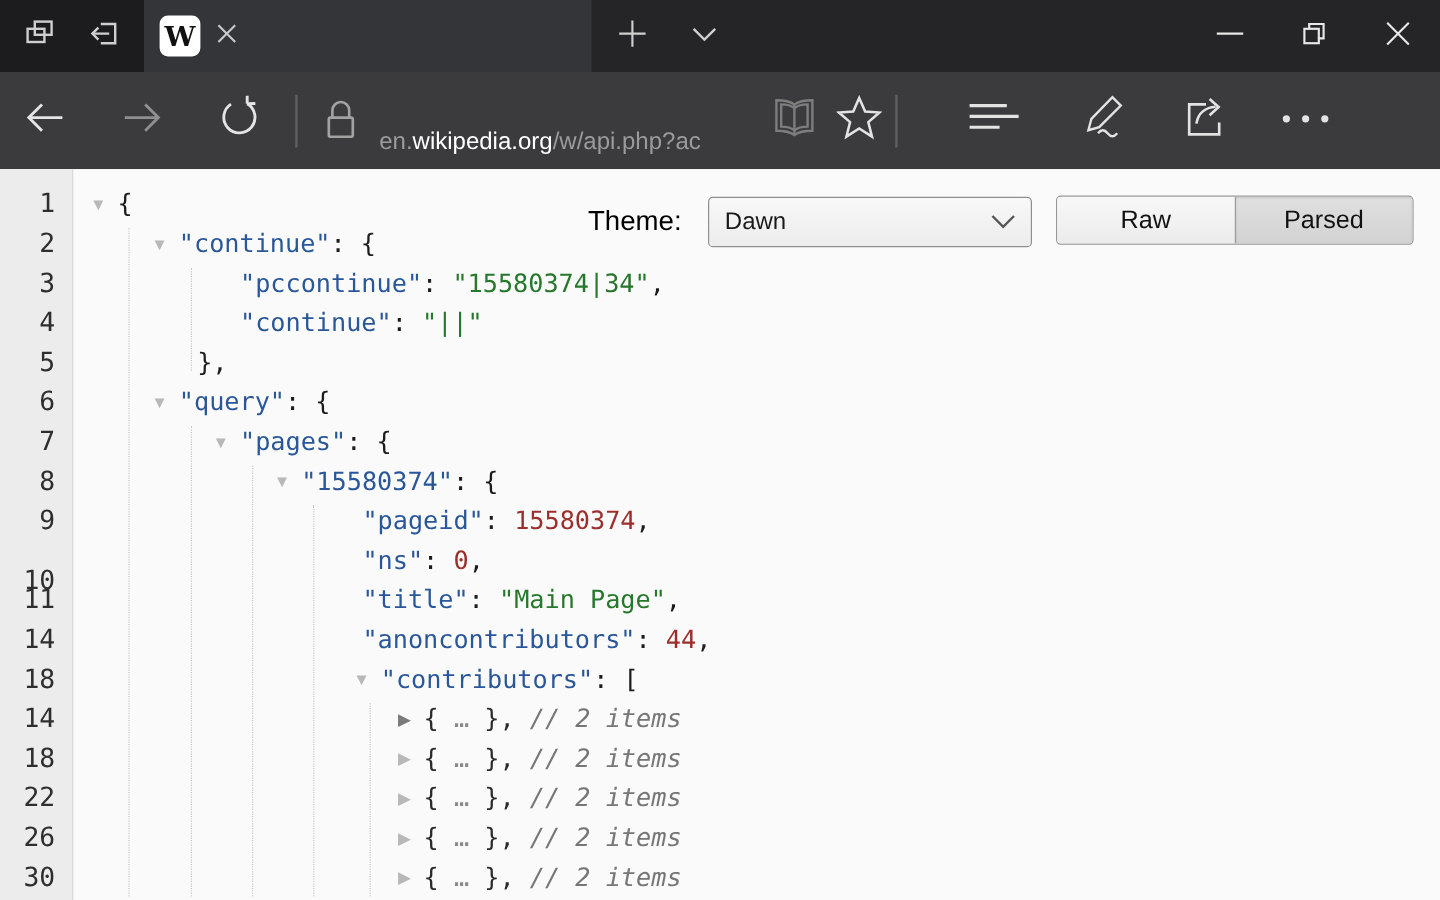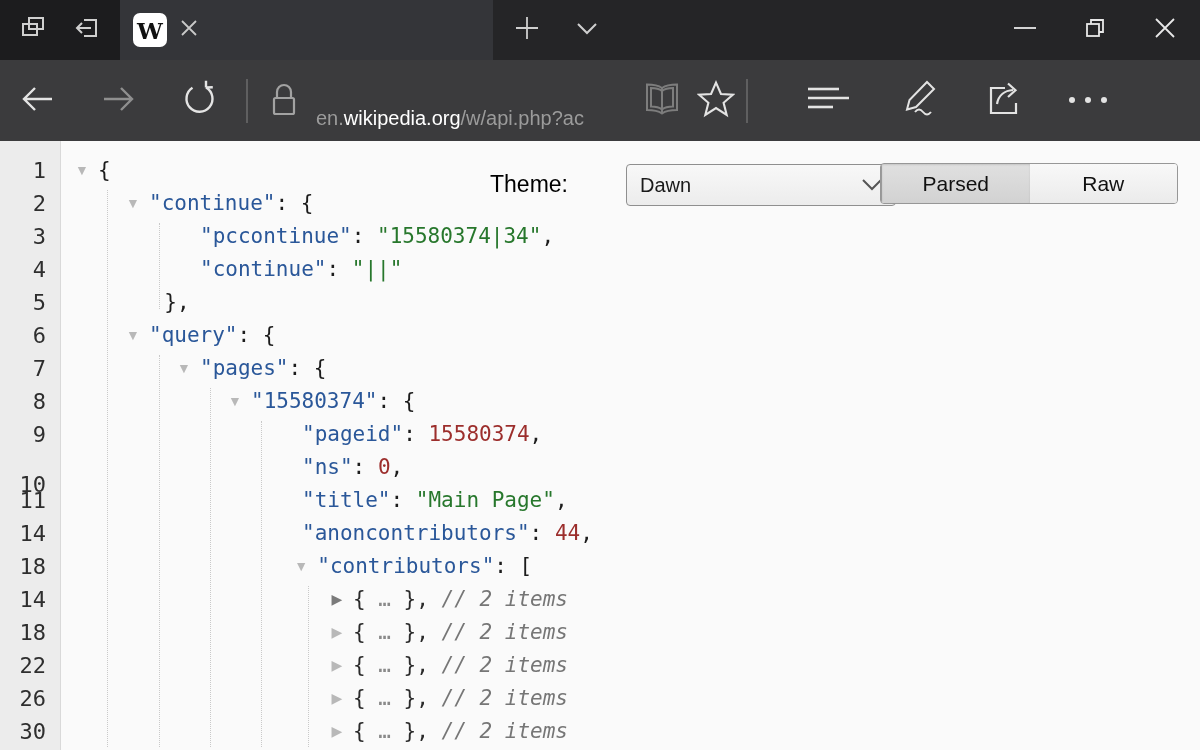--- a/index.html
+++ b/index.html
@@ -51,21 +51,21 @@
   .tok-num{color:var(--c-num);text-align:right;}
   .tok-punct{color:#1c1c1c;}
   .tok-brace{color:#2b2b2b;}
   .tok-dots{color:#8a8a8a;}
   .tok-comment{color:#767676;font-style:italic;}
 
   
   .theme-label{position:absolute;left:490px;top:22px;height:42px;line-height:42px;font-size:23px;color:#000;}
   .theme-select{position:absolute;left:590px;top:23px;width:270px;height:42px;box-sizing:border-box;
      border:1px solid #8f8f8f;border-radius:4px;background:linear-gradient(#f8f8f8,#ececec);
-     display:flex;align-items:center;font-size:20px;color:#1a1a1a;margin-left:36px;}
+     display:flex;align-items:center;font-size:20px;color:#1a1a1a;}
   .theme-select .val{margin-left:13px;flex:1;}
   .theme-select .chev{margin-right:12px;display:flex;color:#555;}
   .segmented{position:absolute;left:880px;top:22px;width:298px;height:41px;box-sizing:border-box;
      border:1px solid #979797;border-radius:4px;overflow:hidden;display:flex;}
   .segbtn{flex:1;display:flex;align-items:center;justify-content:center;font-size:21px;color:#111;
      background:linear-gradient(#f8f8f8,#ebebeb);}
   .segbtn.active{background:linear-gradient(#e0e0e0,#d2d2d2);border-left:1px solid #9a9a9a;
      box-shadow:inset 0 1px 2px rgba(0,0,0,0.12);}
 </style>
 </head>
@@ -304,17 +304,17 @@
     <div class="theme-label">Theme:</div>
     <div class="theme-select">
       <span class="val">Dawn</span>
       <span class="chev">
         <svg width="22" height="14" viewBox="0 0 22 14" fill="none" stroke="currentColor" stroke-width="2">
           <path d="M2 2 L11 11 L20 2"></path>
         </svg>
       </span>
     </div>
     <div class="segmented">
+      <div class="segbtn">Raw</div>
       <div class="segbtn active">Parsed</div>
-      <div class="segbtn">Raw</div>
     </div>
   </div>
 </div>
 
 </body></html>

